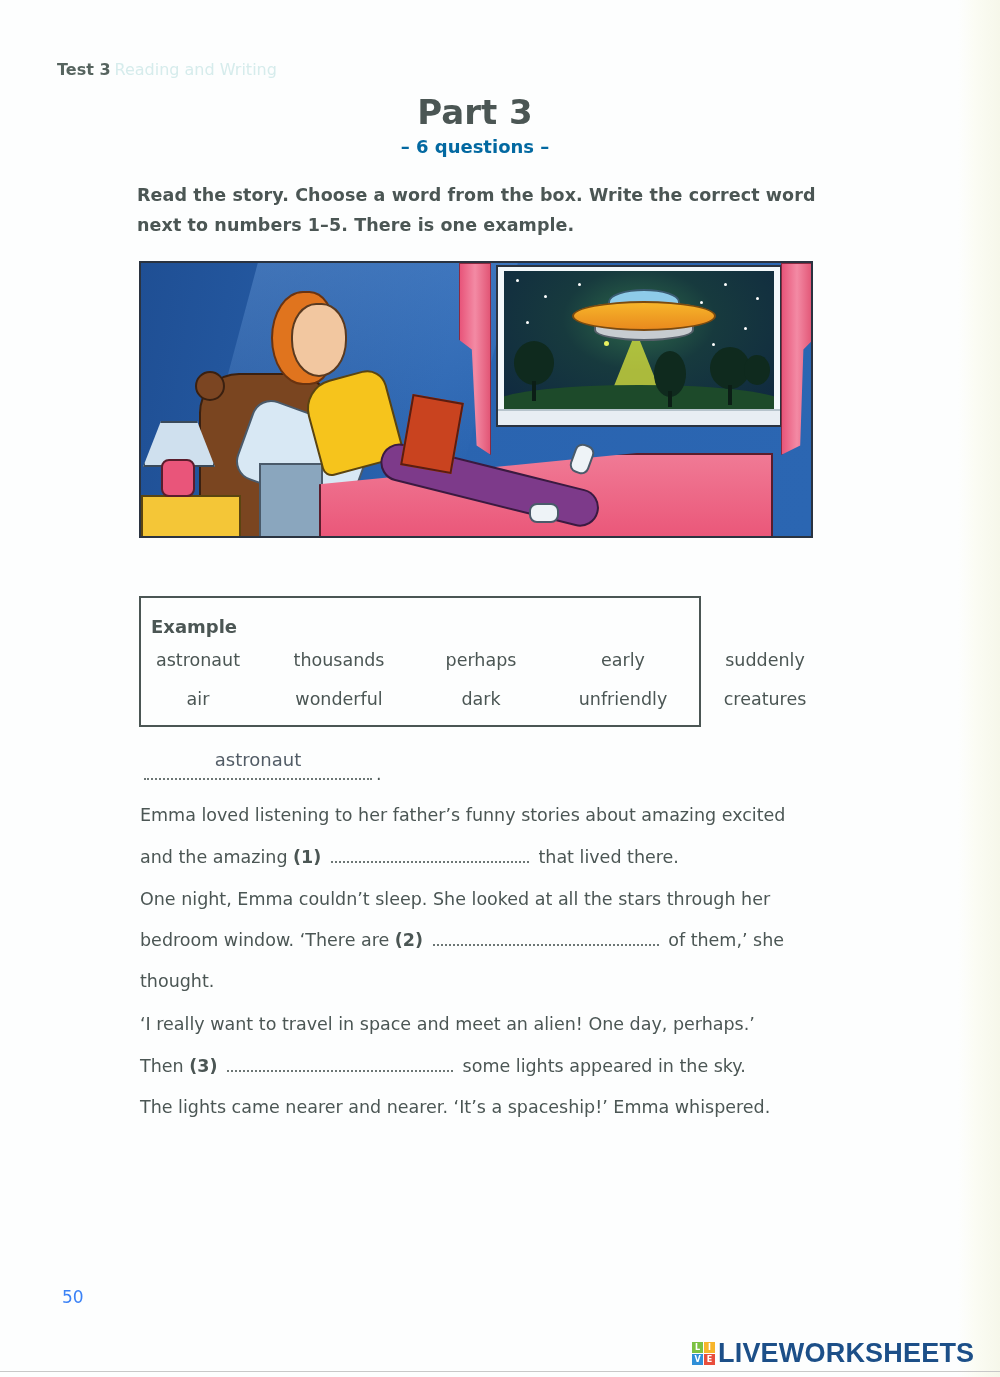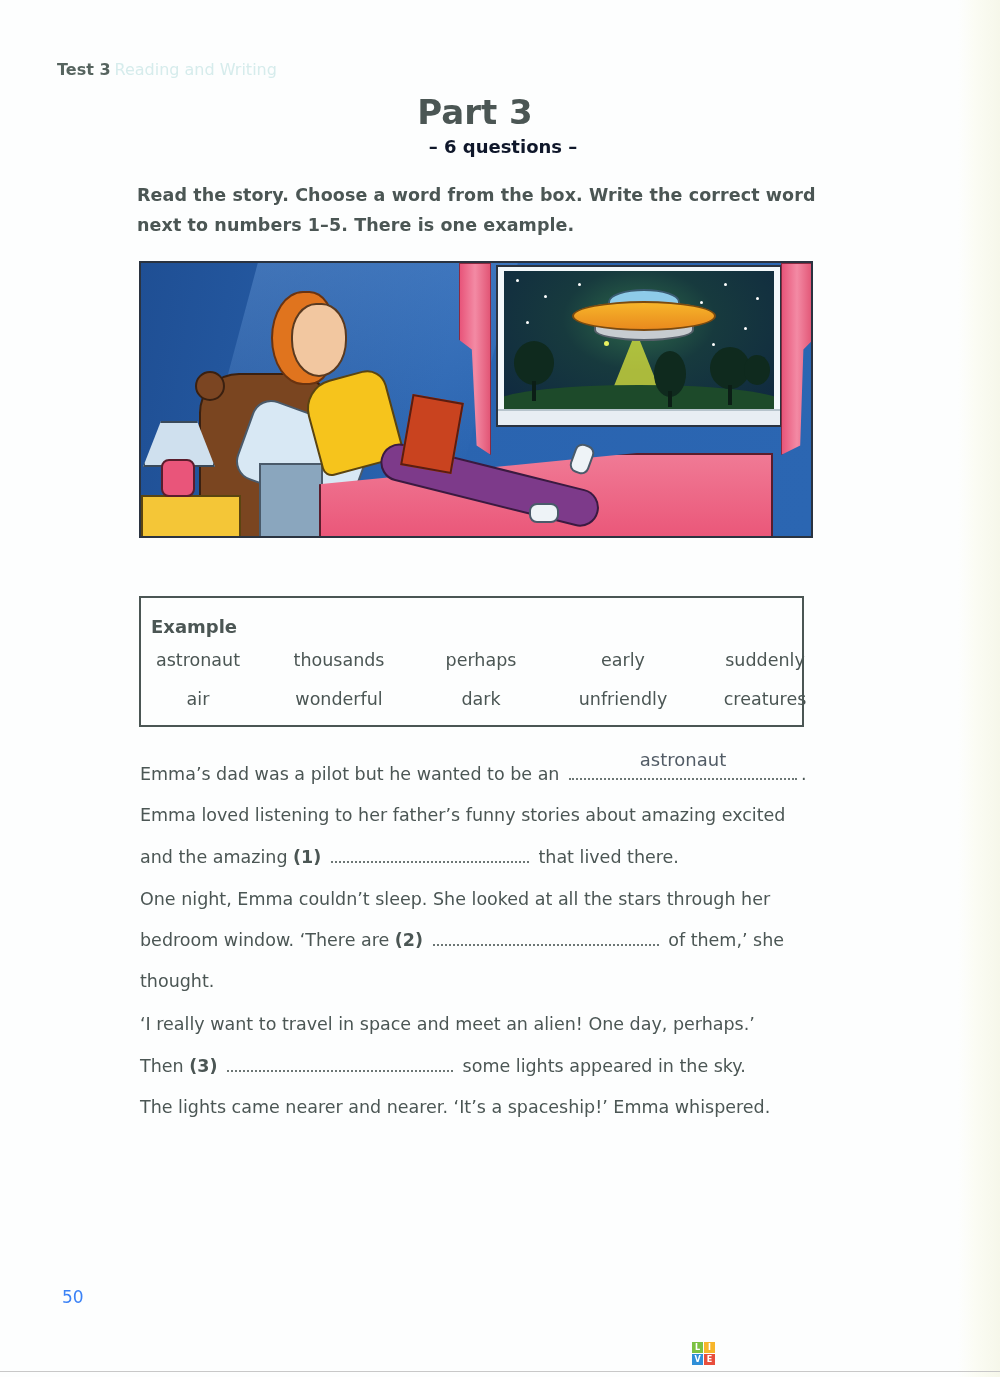--- a/index.html
+++ b/index.html
@@ -17,21 +17,21 @@
       position: absolute; left: 57px; top: 60px;
       font-size: 16px; font-weight: bold; color: #56645f;
     }
     .test-label .faded { color: #d6ecec; font-weight: normal; margin-left: 4px; }
     .part-title {
       position: absolute; left: 0; width: 950px; top: 92px; text-align: center;
       font-size: 34px; font-weight: bold; color: #4b5654;
     }
     .part-sub {
       position: absolute; left: 0; width: 950px; top: 136px; text-align: center;
-      font-size: 18px; font-weight: bold; color: #0f172a; margin-left: 28px;
+      font-size: 18px; font-weight: bold; color: #0369a1;
     }
     .instructions {
       position: absolute; left: 137px; top: 180px; width: 680px;
       font-size: 17.5px; font-weight: bold; line-height: 30px; color: #4b5654;
       letter-spacing: 0.1px;
     }
     
     .scene {
       position: absolute; left: 139px; top: 261px; width: 674px; height: 277px;
       border: 2px solid #2a3340; box-sizing: border-box; overflow: hidden;
@@ -105,21 +105,21 @@
     .lamp-base { position: absolute; left: 20px; top: 196px; width: 30px; height: 34px; background: #e9557a; border: 2px solid #5a1d2c; border-radius: 8px; }
     .girl-head { position: absolute; left: 150px; top: 40px; width: 52px; height: 70px; background: #f2c7a0; border: 2px solid #5a3a20; border-radius: 45% 45% 50% 50%; }
     .girl-hair { position: absolute; left: 130px; top: 28px; width: 60px; height: 90px; background: #e0741e; border: 2px solid #6a3310; border-radius: 50% 40% 40% 50%; }
     .girl-shirt { position: absolute; left: 170px; top: 112px; width: 80px; height: 90px; background: #f6c41c; border: 2px solid #5a4410; border-radius: 30px 20px 10px 10px; transform: rotate(-15deg); }
     .girl-legs { position: absolute; left: 240px; top: 176px; width: 220px; height: 34px; background: #7d3a8a; border: 2px solid #3a1a40; border-radius: 20px; transform: rotate(14deg); transform-origin: left center; }
     .book { position: absolute; left: 265px; top: 135px; width: 48px; height: 68px; background: #c9431f; border: 2px solid #5a1d10; transform: rotate(10deg); }
     .sock { position: absolute; width: 26px; height: 16px; background: #eef3f7; border: 2px solid #4a5a6a; border-radius: 8px; }
 
     
     .word-box {
-      position: absolute; left: 139px; top: 596px; width: 665px; height: 131px;
+      position: absolute; left: 139px; top: 596px; width: 562px; height: 131px;
       border: 2px solid #4b5654; box-sizing: border-box;
     }
     .word-box .example-label {
       position: absolute; left: 10px; top: 18px;
       font-size: 18px; font-weight: bold; color: #4b5654;
     }
     .word {
       position: absolute; font-size: 17.5px; color: #4b5654; white-space: nowrap;
       transform: translateX(-50%);
     }
@@ -221,21 +221,20 @@
   <div class="word" style="left:624px;top:52px">suddenly</div>
   <div class="word" style="left:57px;top:91px">air</div>
   <div class="word" style="left:198px;top:91px">wonderful</div>
   <div class="word" style="left:340px;top:91px">dark</div>
   <div class="word" style="left:482px;top:91px">unfriendly</div>
   <div class="word" style="left:624px;top:91px">creatures</div>
 </div>
 
 <div class="story">
   <div class="line" style="top:4px">
-    <span>Emma’s dad was a pilot but he wanted to be an</span>
     <span class="blank" style="width:228px"><span class="answer">astronaut</span></span><span>.</span>
   </div>
   <div class="line" style="top:45px">Emma loved listening to her father’s funny stories about amazing excited</div>
   <div class="line" style="top:87px">
     <span>and the amazing</span>
     <span class="num">(1)</span>
     <span class="blank" style="width:198px"><span class="answer"></span></span>
     <span>that lived there.</span>
   </div>
   <div class="line" style="top:129px">One night, Emma couldn’t sleep. She looked at all the stars through her</div>
@@ -258,14 +257,15 @@
 
 <div class="page-num">50</div>
 
 <div class="brand">
   <div class="brand-logo">
     <span style="background:#7cc142">L</span>
     <span style="background:#f7b52a">I</span>
     <span style="background:#2f8fd8">V</span>
     <span style="background:#e84e3c">E</span>
   </div>
+  <span class="brand-text">LIVEWORKSHEETS</span>
 </div>
 <div class="bottom-rule"></div>
 
 </body></html>

